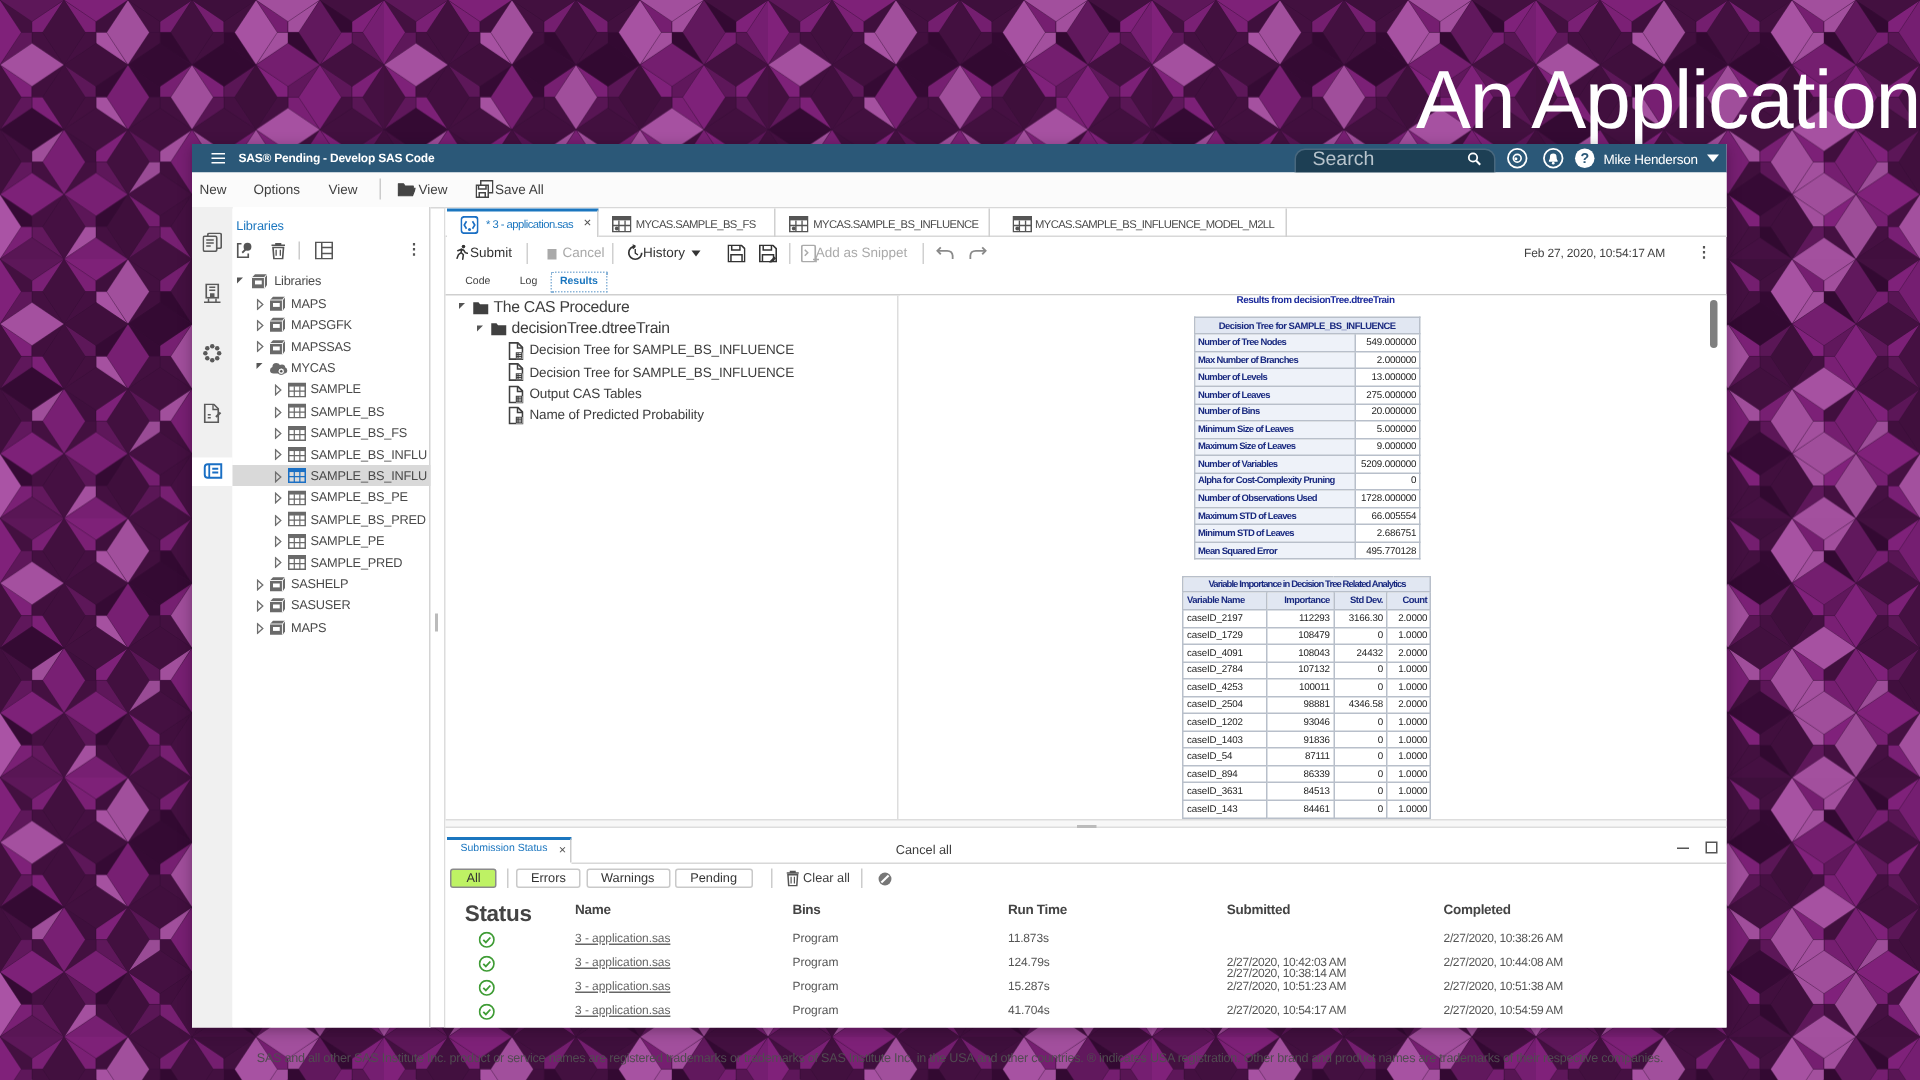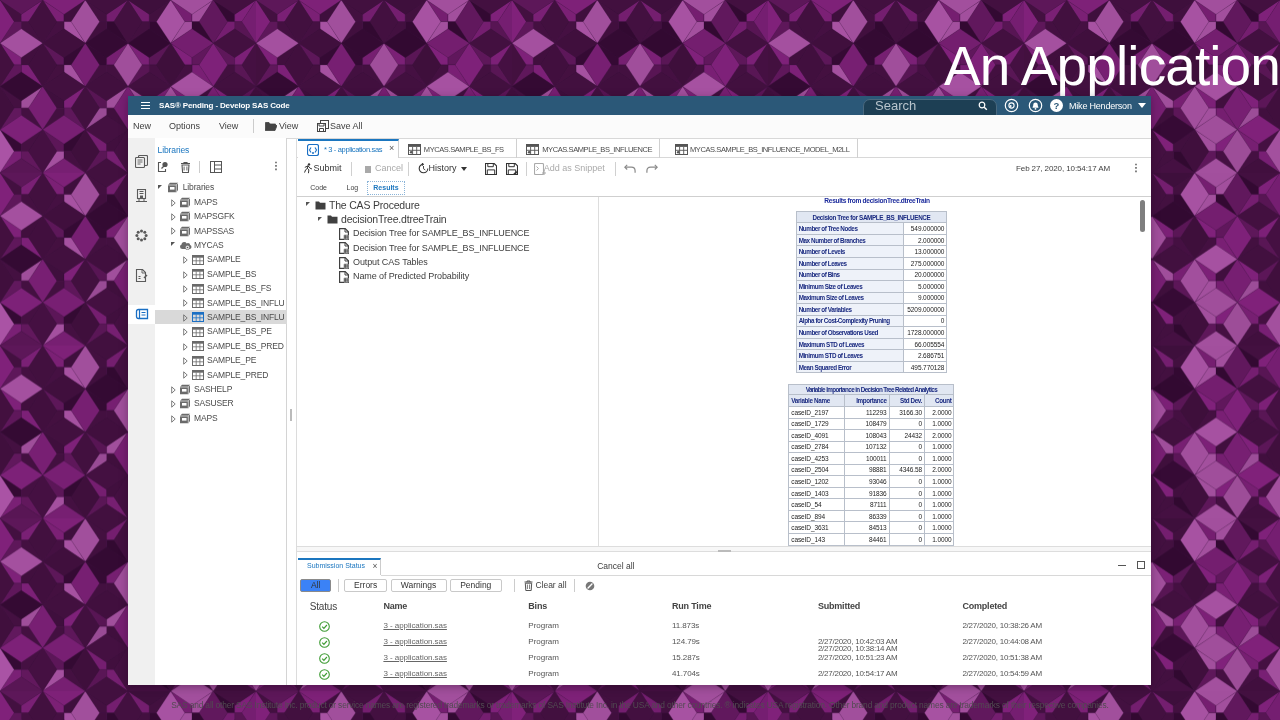--- a/index.html
+++ b/index.html
@@ -710,39 +710,39 @@
       </table>
     </div>
     <div class="abs" style="left:1012.3px;top:103.6px;width:4.5px;height:32px;background:#7f7f7f;border-radius:2.5px"></div>
     <div class="abs" style="left:169px;top:450px;width:854px;height:6px;background:#f7f7f7;border-top:1px solid #ddd;border-bottom:1px solid #ddd"></div>
     <div class="abs" style="left:590px;top:454.3px;width:13px;height:1.6px;background:#bbb"></div>
     <div class="abs" style="left:169px;top:456px;width:854px;height:133px;background:#fff"></div>
     <div class="abs" style="left:253px;top:478.5px;width:770px;height:1px;background:#d8d8d8"></div>
     <div class="abs" style="left:169.5px;top:461.7px;width:83px;height:17px;background:#fff;border-top:2px solid #1b76bf;border-right:1px solid #ccc"></div>
     <div class="abs blue" style="left:179px;top:466px;font-size:7px;letter-spacing:0px">Submission Status</div>
     <div class="abs" style="left:244.5px;top:464.5px;font-size:8.5px;color:#555">×</div>
-    <div class="abs" style="left:172.2px;top:483.3px;width:31px;height:12.6px;background:#3b82f6;border:1px solid #8a8a8a;border-radius:2px;font-size:8.5px;color:#333;text-align:center;line-height:11.5px">All</div>
+    <div class="abs" style="left:172.2px;top:483.3px;width:31px;height:12.6px;background:#bef264;border:1px solid #8a8a8a;border-radius:2px;font-size:8.5px;color:#333;text-align:center;line-height:11.5px">All</div>
     <div class="abs" style="left:209.5px;top:483.3px;width:1px;height:12.6px;background:#ccc"></div>
     <div class="abs" style="left:216.3px;top:483.3px;width:42.7px;height:12.6px;background:#fff;border:1px solid #c9c9c9;border-radius:2px;font-size:8.5px;color:#333;text-align:center;line-height:11.5px">Errors</div>
     <div class="abs" style="left:262.5px;top:483.3px;width:56px;height:12.6px;background:#fff;border:1px solid #c9c9c9;border-radius:2px;font-size:8.5px;color:#333;text-align:center;line-height:11.5px">Warnings</div>
     <div class="abs" style="left:321.5px;top:483.3px;width:52.5px;height:12.6px;background:#fff;border:1px solid #c9c9c9;border-radius:2px;font-size:8.5px;color:#333;text-align:center;line-height:11.5px">Pending</div>
     <div class="abs" style="left:385.7px;top:483.3px;width:1px;height:12.6px;background:#ccc"></div>
     <svg class="ic" style="left:395.6px;top:484.3px" width="9" height="11" viewBox="0 0 9 11">
       <path d="M0.5 2 h8 M3 2 v-1 h3 v1" fill="none" stroke="#555" stroke-width="1"></path>
       <path d="M1.3 3.2 L1.8 10.5 L7.2 10.5 L7.7 3.2 Z" fill="none" stroke="#555" stroke-width="1"></path>
       <path d="M3.4 4.5 v4.5 M5.6 4.5 v4.5" stroke="#555" stroke-width="0.8"></path>
     </svg>
     <div class="abs" style="left:407.4px;top:484.3px;font-size:8.5px;color:#3d3d3d">Clear all</div>
     <div class="abs" style="left:445.5px;top:483.3px;width:1px;height:12.6px;background:#ccc"></div>
     <svg class="ic" style="left:457.4px;top:484.8px" width="10" height="10" viewBox="0 0 10 10">
       <circle cx="5" cy="5" r="4.3" fill="#777"></circle>
       <rect x="1.6" y="4.3" width="6.8" height="1.4" fill="#fff" transform="rotate(-45 5 5)"></rect>
     </svg>
     <div class="abs" style="left:469.2px;top:465px;font-size:8.5px;color:#3d3d3d">Cancel all</div>
-    <div class="abs" style="left:181.8px;top:504.6px;font-size:10px;font-weight:normal;letter-spacing:-0.2px;color:#444">Status</div>
+    <div class="abs" style="left:181.8px;top:504.6px;font-size:15px;font-weight:bold;letter-spacing:-0.2px;color:#444">Status</div>
     <div class="abs" style="left:255.4px;top:504.6px;font-size:9px;font-weight:bold;letter-spacing:-0.2px;color:#444">Name</div>
     <div class="abs" style="left:400.3px;top:504.6px;font-size:9px;font-weight:bold;letter-spacing:-0.2px;color:#444">Bins</div>
     <div class="abs" style="left:544px;top:504.6px;font-size:9px;font-weight:bold;letter-spacing:-0.2px;color:#444">Run Time</div>
     <div class="abs" style="left:689.9px;top:504.6px;font-size:9px;font-weight:bold;letter-spacing:-0.2px;color:#444">Submitted</div>
     <div class="abs" style="left:834.4px;top:504.6px;font-size:9px;font-weight:bold;letter-spacing:-0.2px;color:#444">Completed</div>
     <svg class="ic" style="left:191px;top:524.5px" width="11" height="11" viewBox="0 0 11 11">
       <circle cx="5.5" cy="5.5" r="4.8" fill="none" stroke="#3f9c35" stroke-width="1.1"></circle>
       <path d="M3.2 5.6 L4.9 7.3 L7.9 4" fill="none" stroke="#3f9c35" stroke-width="1.2"></path>
     </svg>
     <div class="abs" style="left:255.4px;top:524.5px;font-size:8px;letter-spacing:-0.05px;color:#666;text-decoration:underline">3 - application.sas</div>

